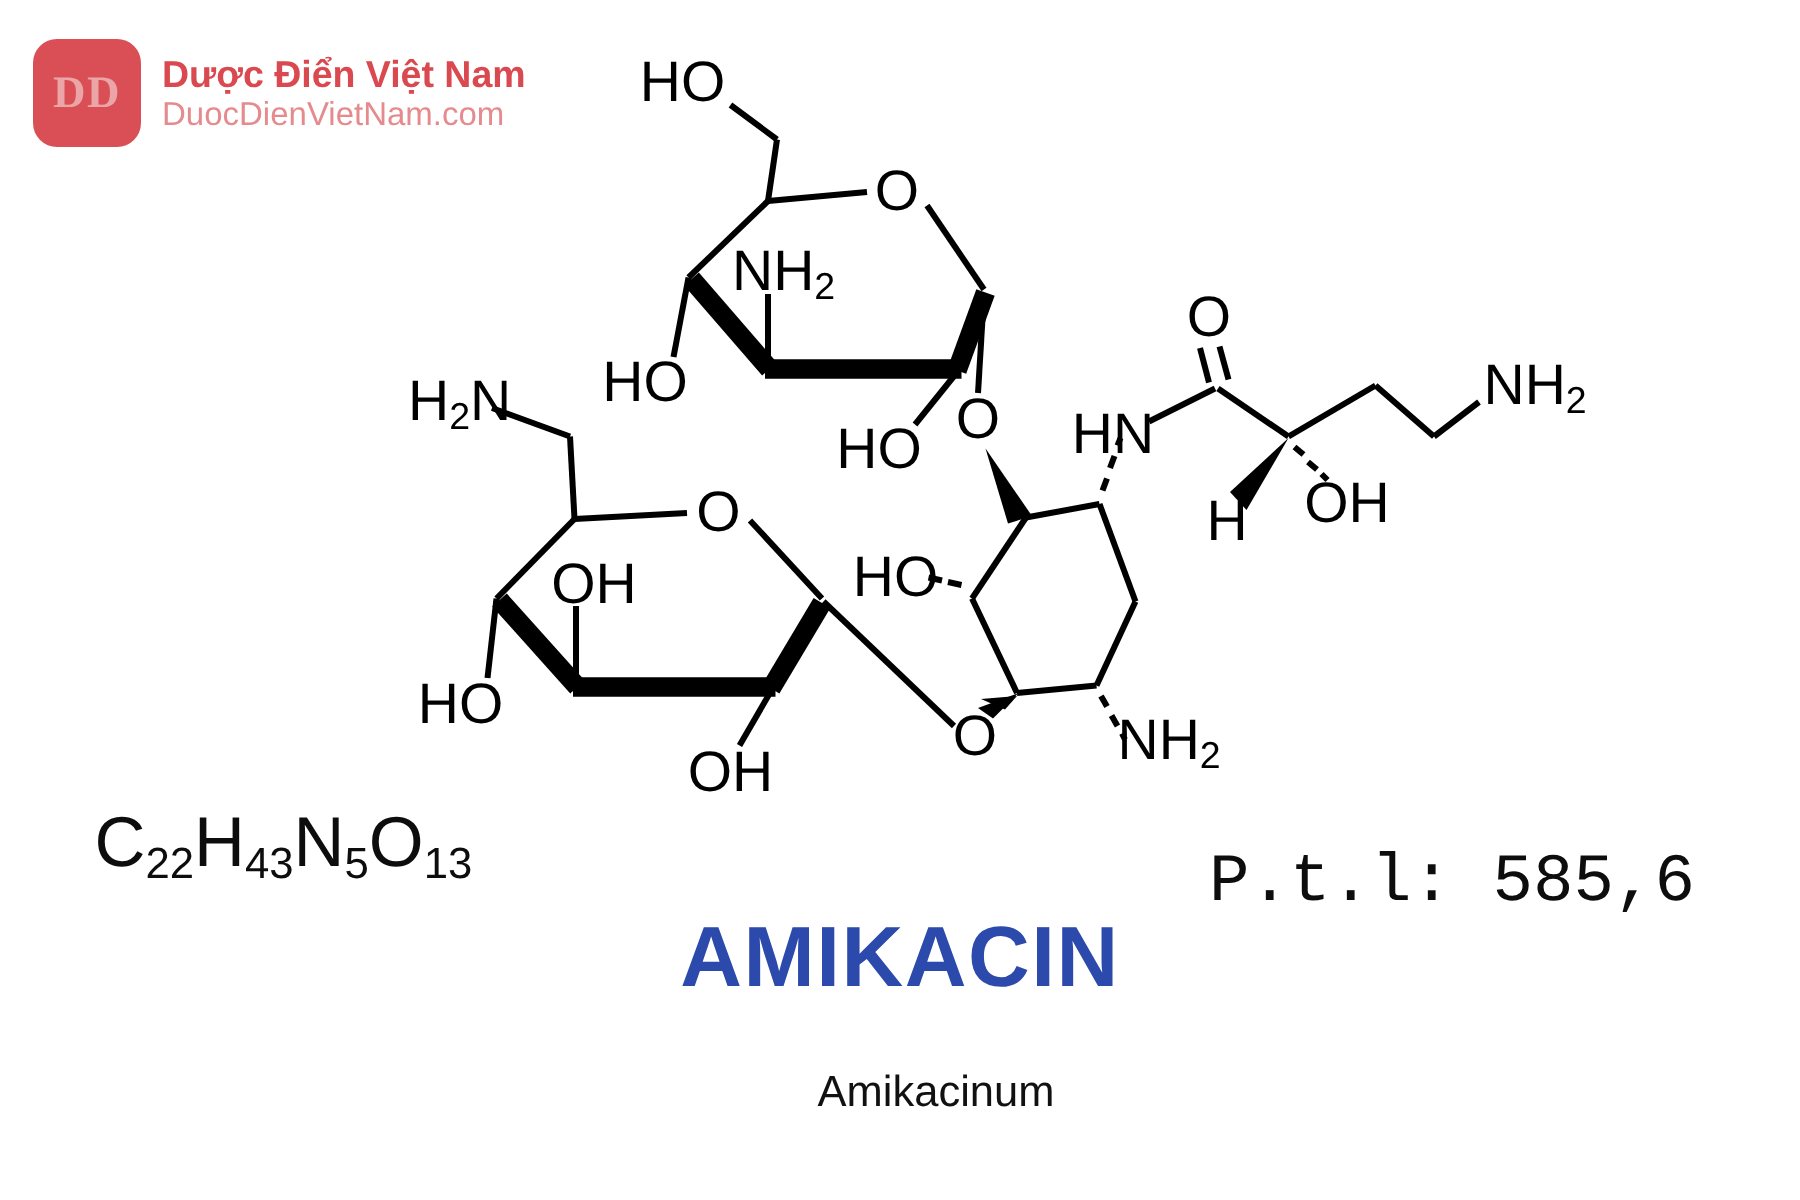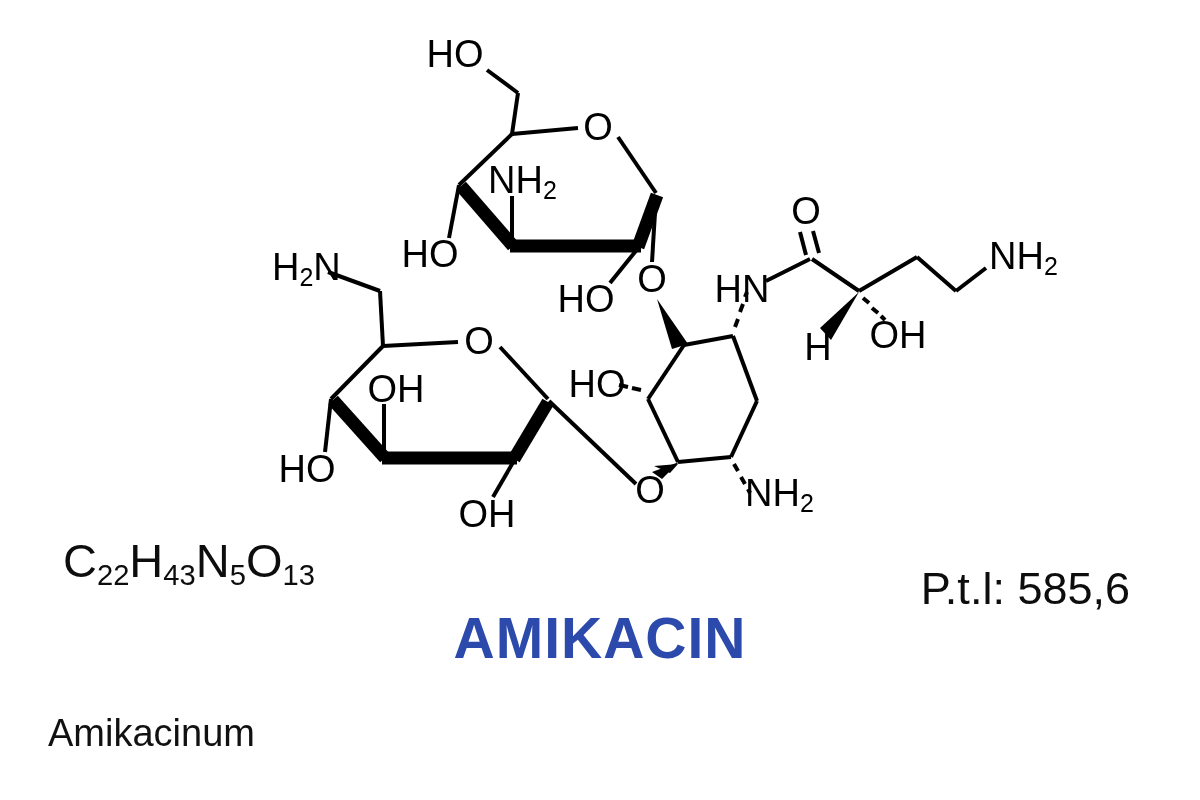--- a/index.html
+++ b/index.html
@@ -117,21 +117,21 @@
   #formula sub {
     font-size: 0.62em;
     vertical-align: baseline;
     position: relative;
     top: 0.28em;
   }
   #ptl {
     position: absolute;
     right: 70px;
     top: 563px;
-    font-family: Liberation Sans, sans-serif;
+    font-family: Liberation Mono, monospace;
     font-size: 45px;
     color: #0d0d0d;
     white-space: nowrap;
   }
   #drug-name {
     position: absolute;
     left: 0;
     right: 0;
     top: 605px;
     text-align: center;
@@ -139,32 +139,42 @@
     font-weight: bold;
     font-size: 57px;
     letter-spacing: 1px;
     color: #2b4aab;
   }
   #drug-latin {
     position: absolute;
     left: 0;
     right: 0;
     top: 712px;
+    text-align: center;
     font-family: "Liberation Sans", sans-serif;
     font-weight: normal;
-    font-size: 38px;
+    font-size: 29px;
     color: #111111;
     margin-left: 48px;
   }
 </style>
 </head>
 <body>
 
 <div id="page">
 
+  <div id="brand">
+    <div id="brand-mark">
+      <span id="brand-mark-text">DD</span>
+    </div>
+    <div id="brand-text">
+      <span id="brand-title">Dược Điển Việt Nam</span>
+      <span id="brand-sub">DuocDienVietNam.com</span>
+    </div>
+  </div>
 
   <svg id="structure" width="1200" height="800" viewBox="0 0 1200 800">
 
     <g>
 
       <path class="bond" d="M 487 70 L 518 93"></path>
       <path class="bond" d="M 518 93 L 512 134"></path>
 
       <path class="bond" d="M 512 134 L 578 128"></path>
 

